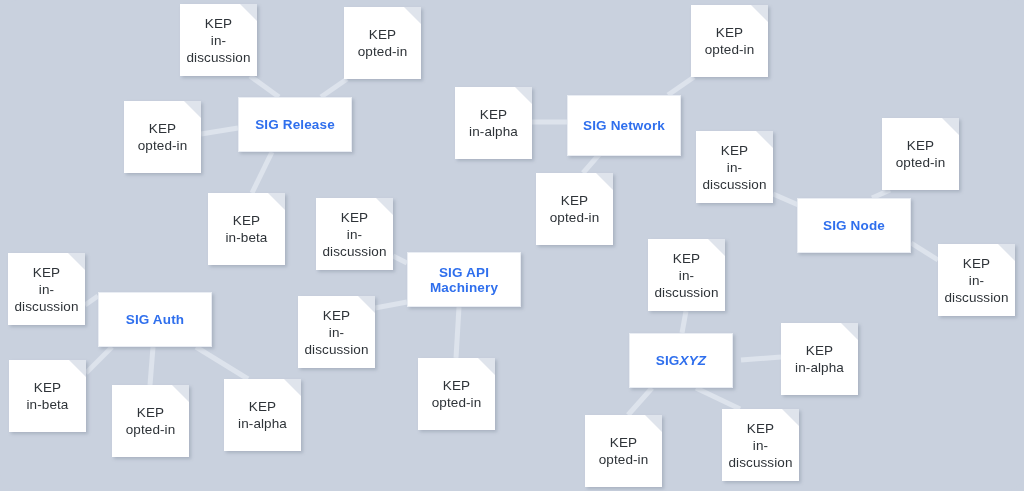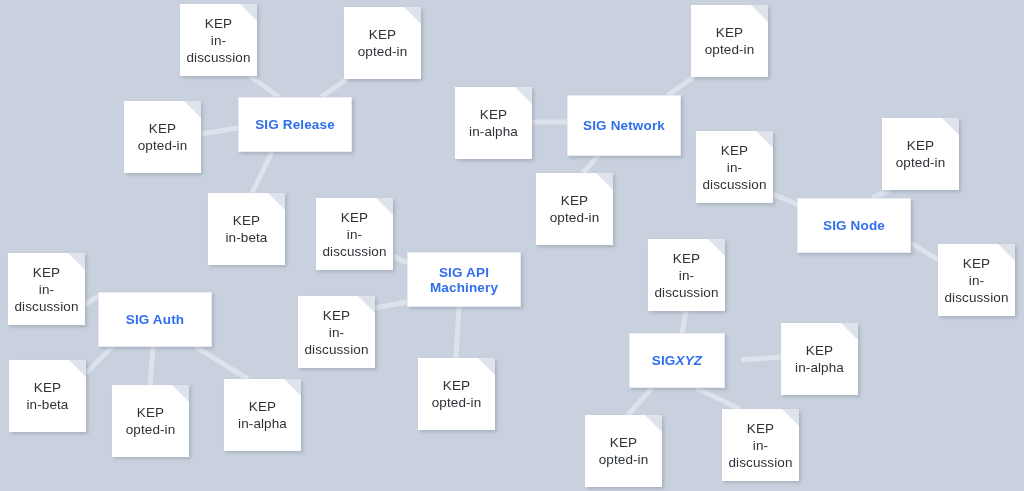--- a/index.html
+++ b/index.html
@@ -211,18 +211,18 @@
       </div>
       <div class="node sig" style="left: 797px; top: 198px; width: 114px; height: 55px;">
         <span>SIG Node</span>
       </div>
       <div class="node sig" style="left: 407px; top: 252px; width: 114px; height: 55px; align-items: center;">
         <span>SIG API Machinery</span>
       </div>
       <div class="node sig" style="left: 98px; top: 292px; width: 114px; height: 55px;">
         <span>SIG Auth</span>
       </div>
-      <div class="node sig italic-tail" style="left: 629px; top: 333px; width: 96px; height: 55px;">
+      <div class="node sig italic-tail" style="left: 629px; top: 333px; width: 104px; height: 55px;">
         <span>SIG </span>
         <span class="tail">XYZ</span>
       </div>
     </div>
 </div>
 
 </body></html>

